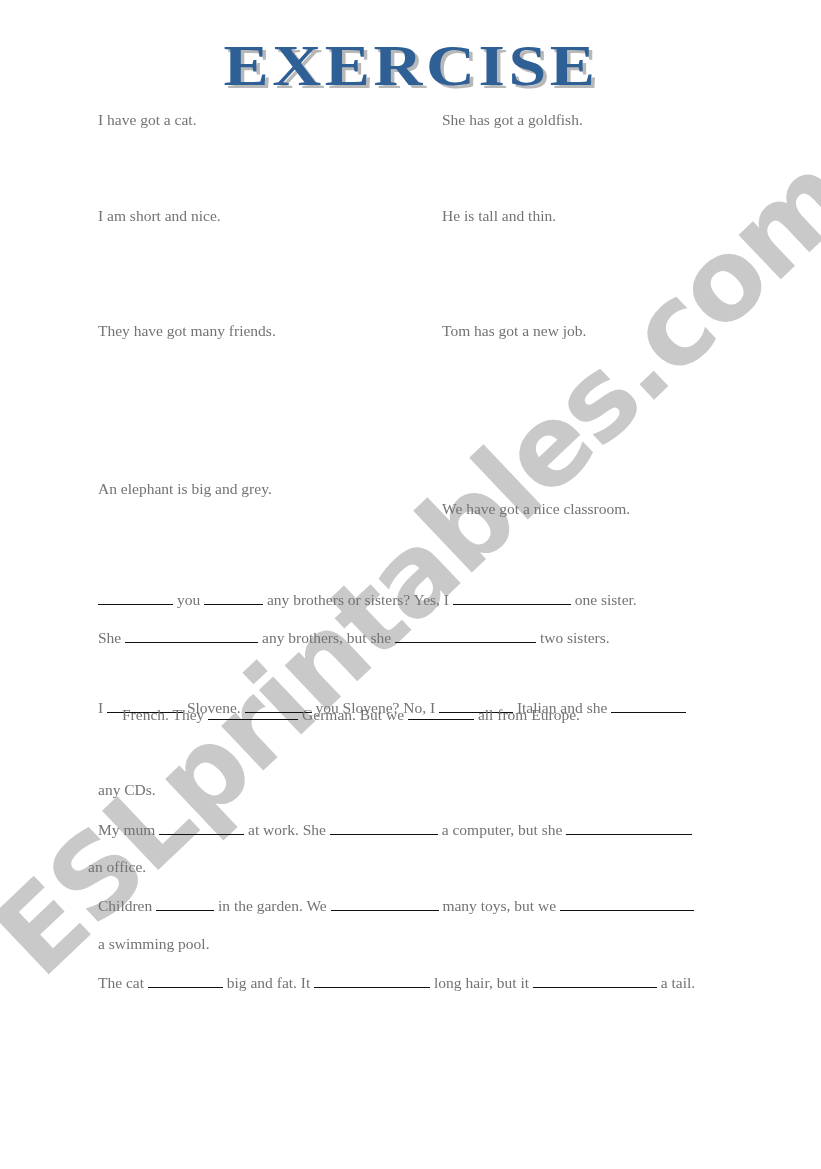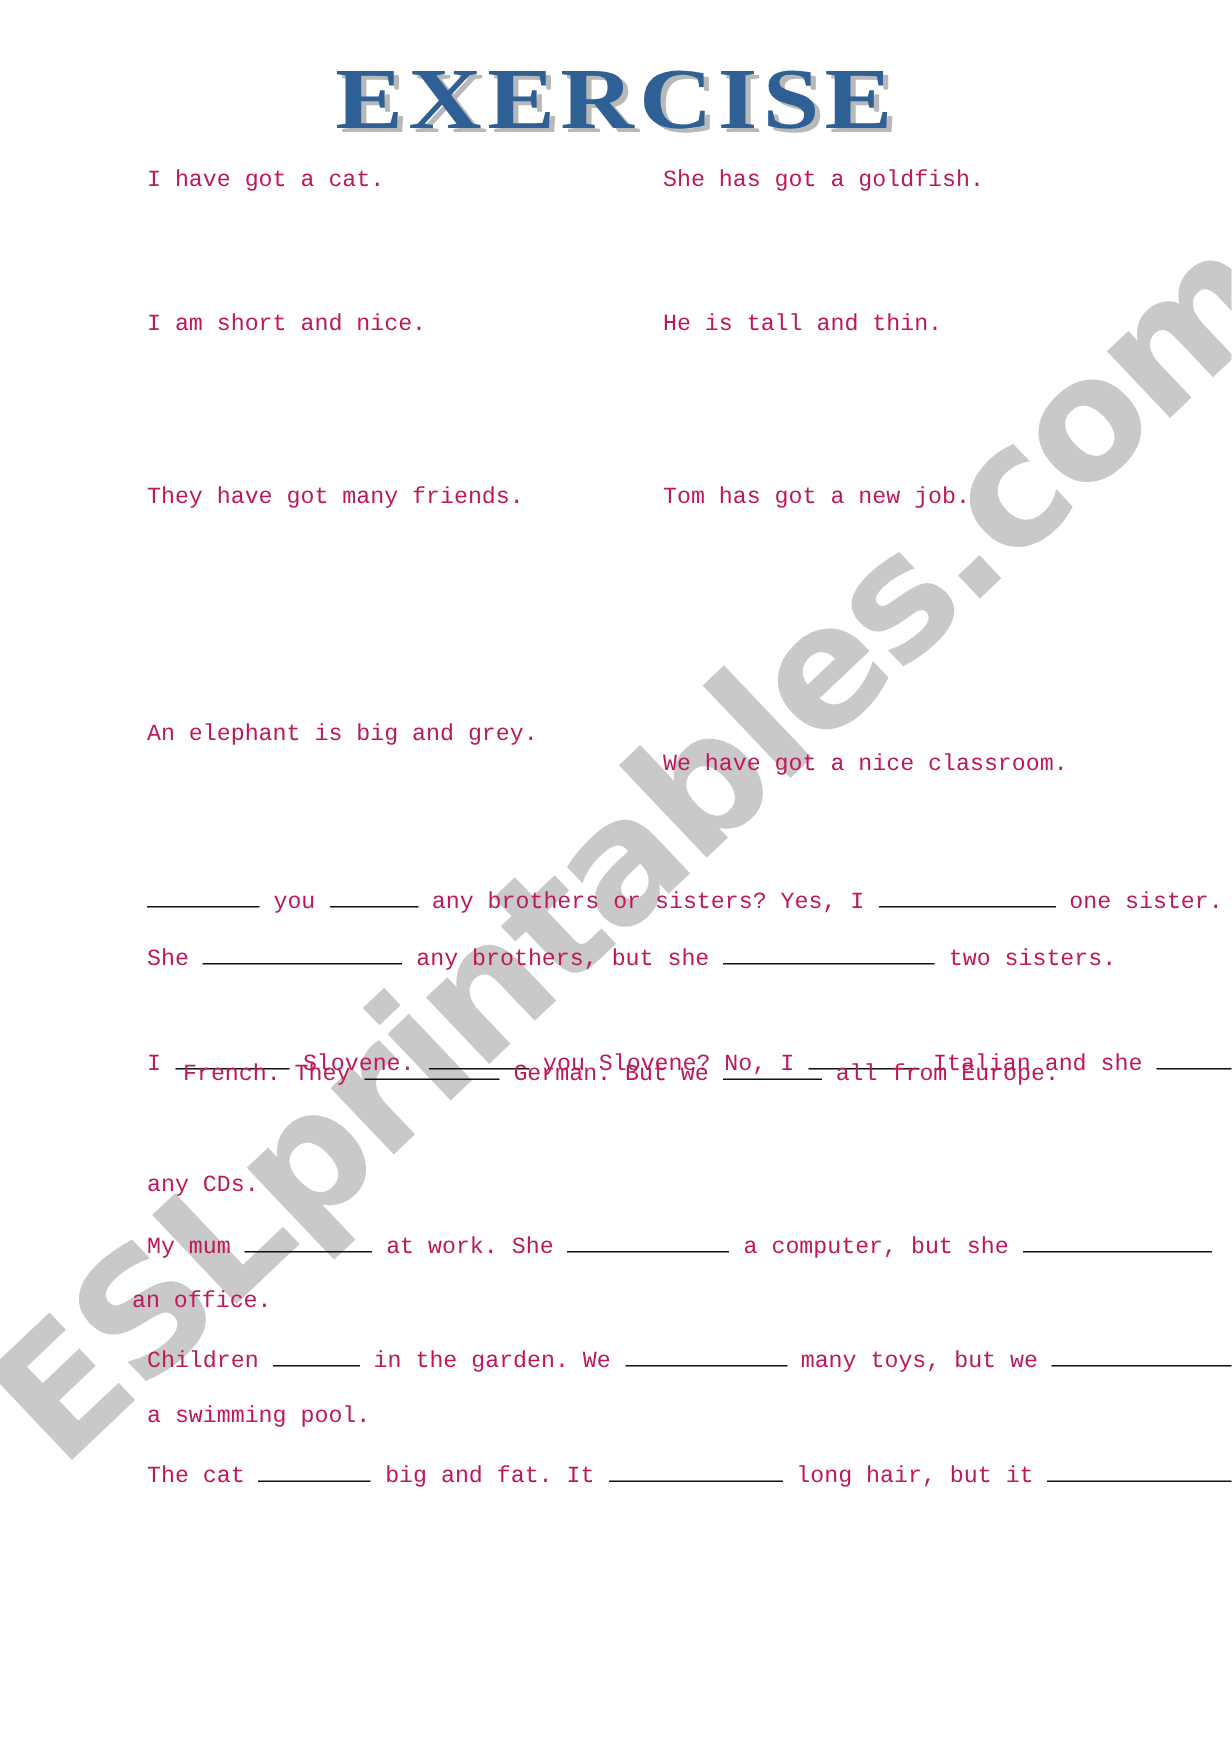--- a/index.html
+++ b/index.html
@@ -28,23 +28,23 @@
     line-height: 56px;
     letter-spacing: 3px;
     color: #2e5f95;
     text-shadow: 3px 3px 0 #b8b8b8;
     transform: scaleX(1.17);
     transform-origin: center;
     z-index: 1;
   }
   .txt {
     position: absolute;
-    font-family: Liberation Mono, monospace;
+    font-family: Liberation Serif, serif;
     font-size: 15.5px;
-    color: #be185d;
+    color: #737373;
     white-space: nowrap;
     z-index: 1;
     line-height: 18px;
   }
   .blank {
     display: inline-block;
     border-bottom: 1px solid #111;
     height: 14px;
     vertical-align: baseline;
   }

